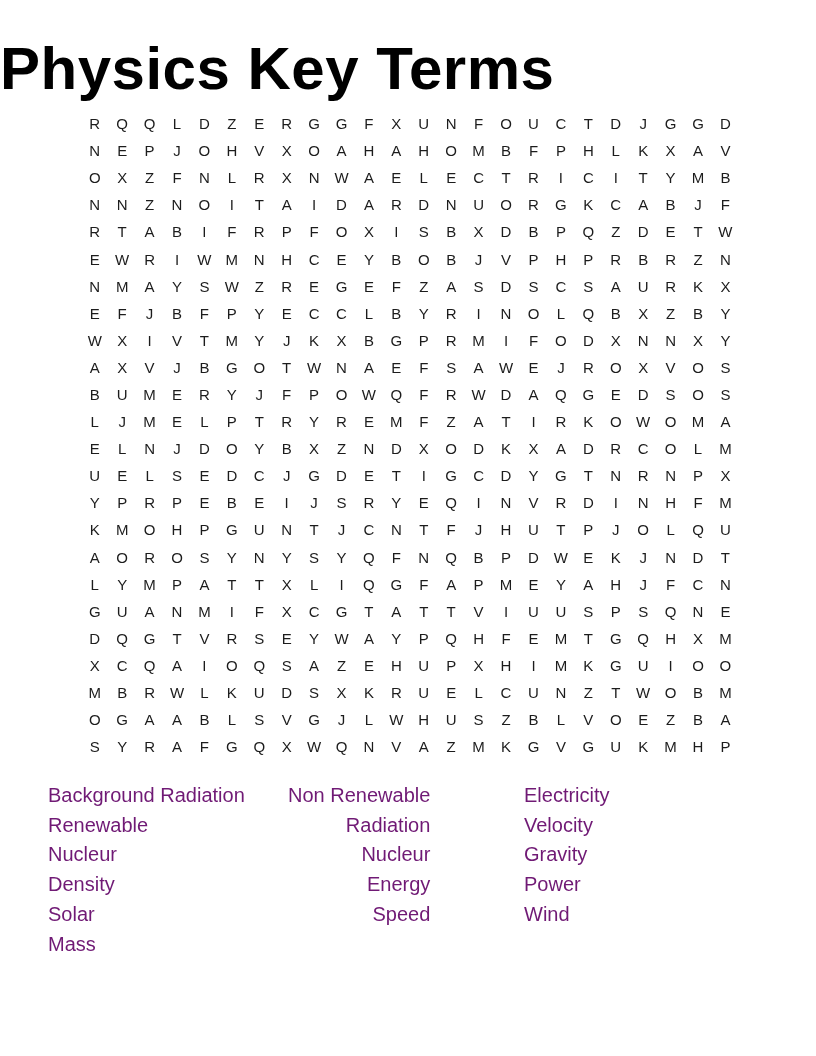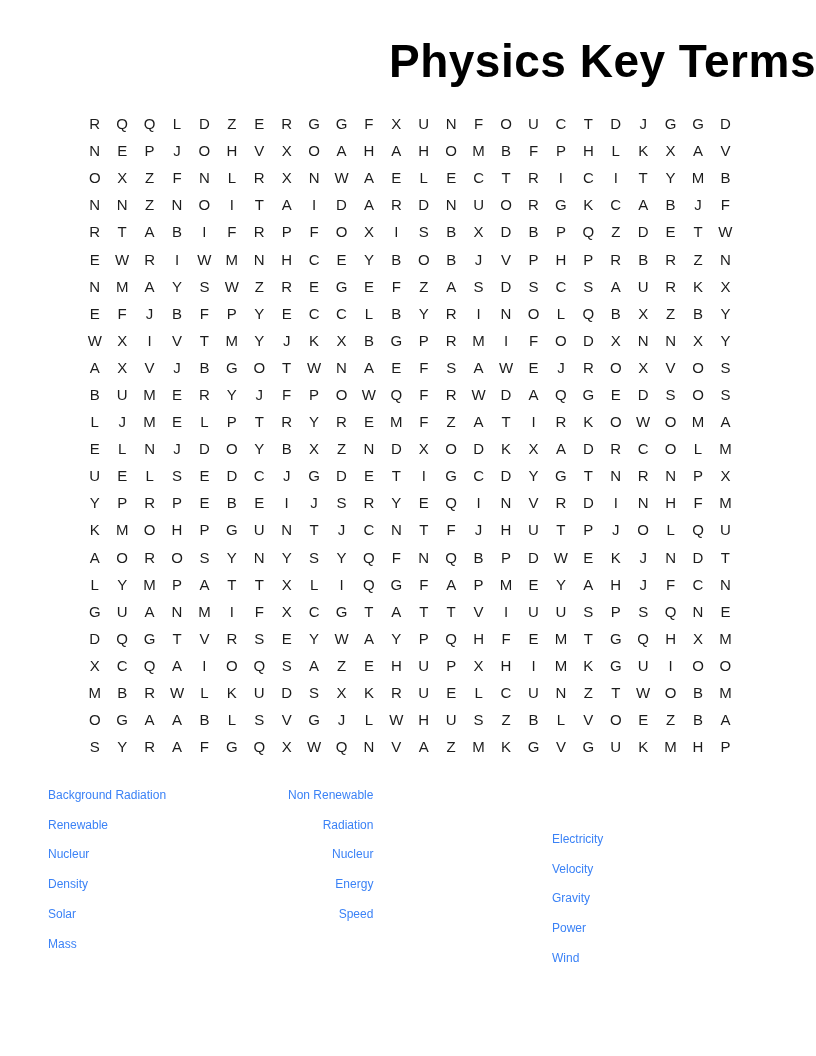--- a/index.html
+++ b/index.html
@@ -15,22 +15,22 @@
     font-family: "Liberation Sans", "DejaVu Sans", sans-serif;
     color: #000000;
     overflow: hidden;
   }
   .title {
     position: absolute;
     top: 34px;
     left: 0;
     width: 816px;
     margin: 0;
-    text-align: right;
-    font-size: 46px;
+    text-align: left;
+    font-size: 60px;
     font-weight: 600;
     letter-spacing: 0.5px;
     color: #000000;
   }
   .grid {
     position: absolute;
     left: 81px;
     top: 110px;
     display: grid;
     grid-template-columns: repeat(24, 27.43px);
@@ -50,27 +50,27 @@
     top: 781px;
     left: 0;
     width: 816px;
   }
   .word-col {
     position: absolute;
     top: 0;
   }
   .word-col-1 { left: 48px; }
   .word-col-2 { left: 288px; text-align: right; }
-  .word-col-3 { left: 552px; margin-top: 44px; }
+  .word-col-3 { left: 524px; }
   .word {
-    font-size: 12px;
+    font-size: 20px;
     line-height: 29.7px;
     font-weight: 500;
     white-space: nowrap;
-    color: #3b82f6;
+    color: #701a75;
   }
 </style>
 </head>
 <body>
 
 <div class="page">
 
   <h1 class="title">Physics Key Terms</h1>
 
   <div class="grid">

